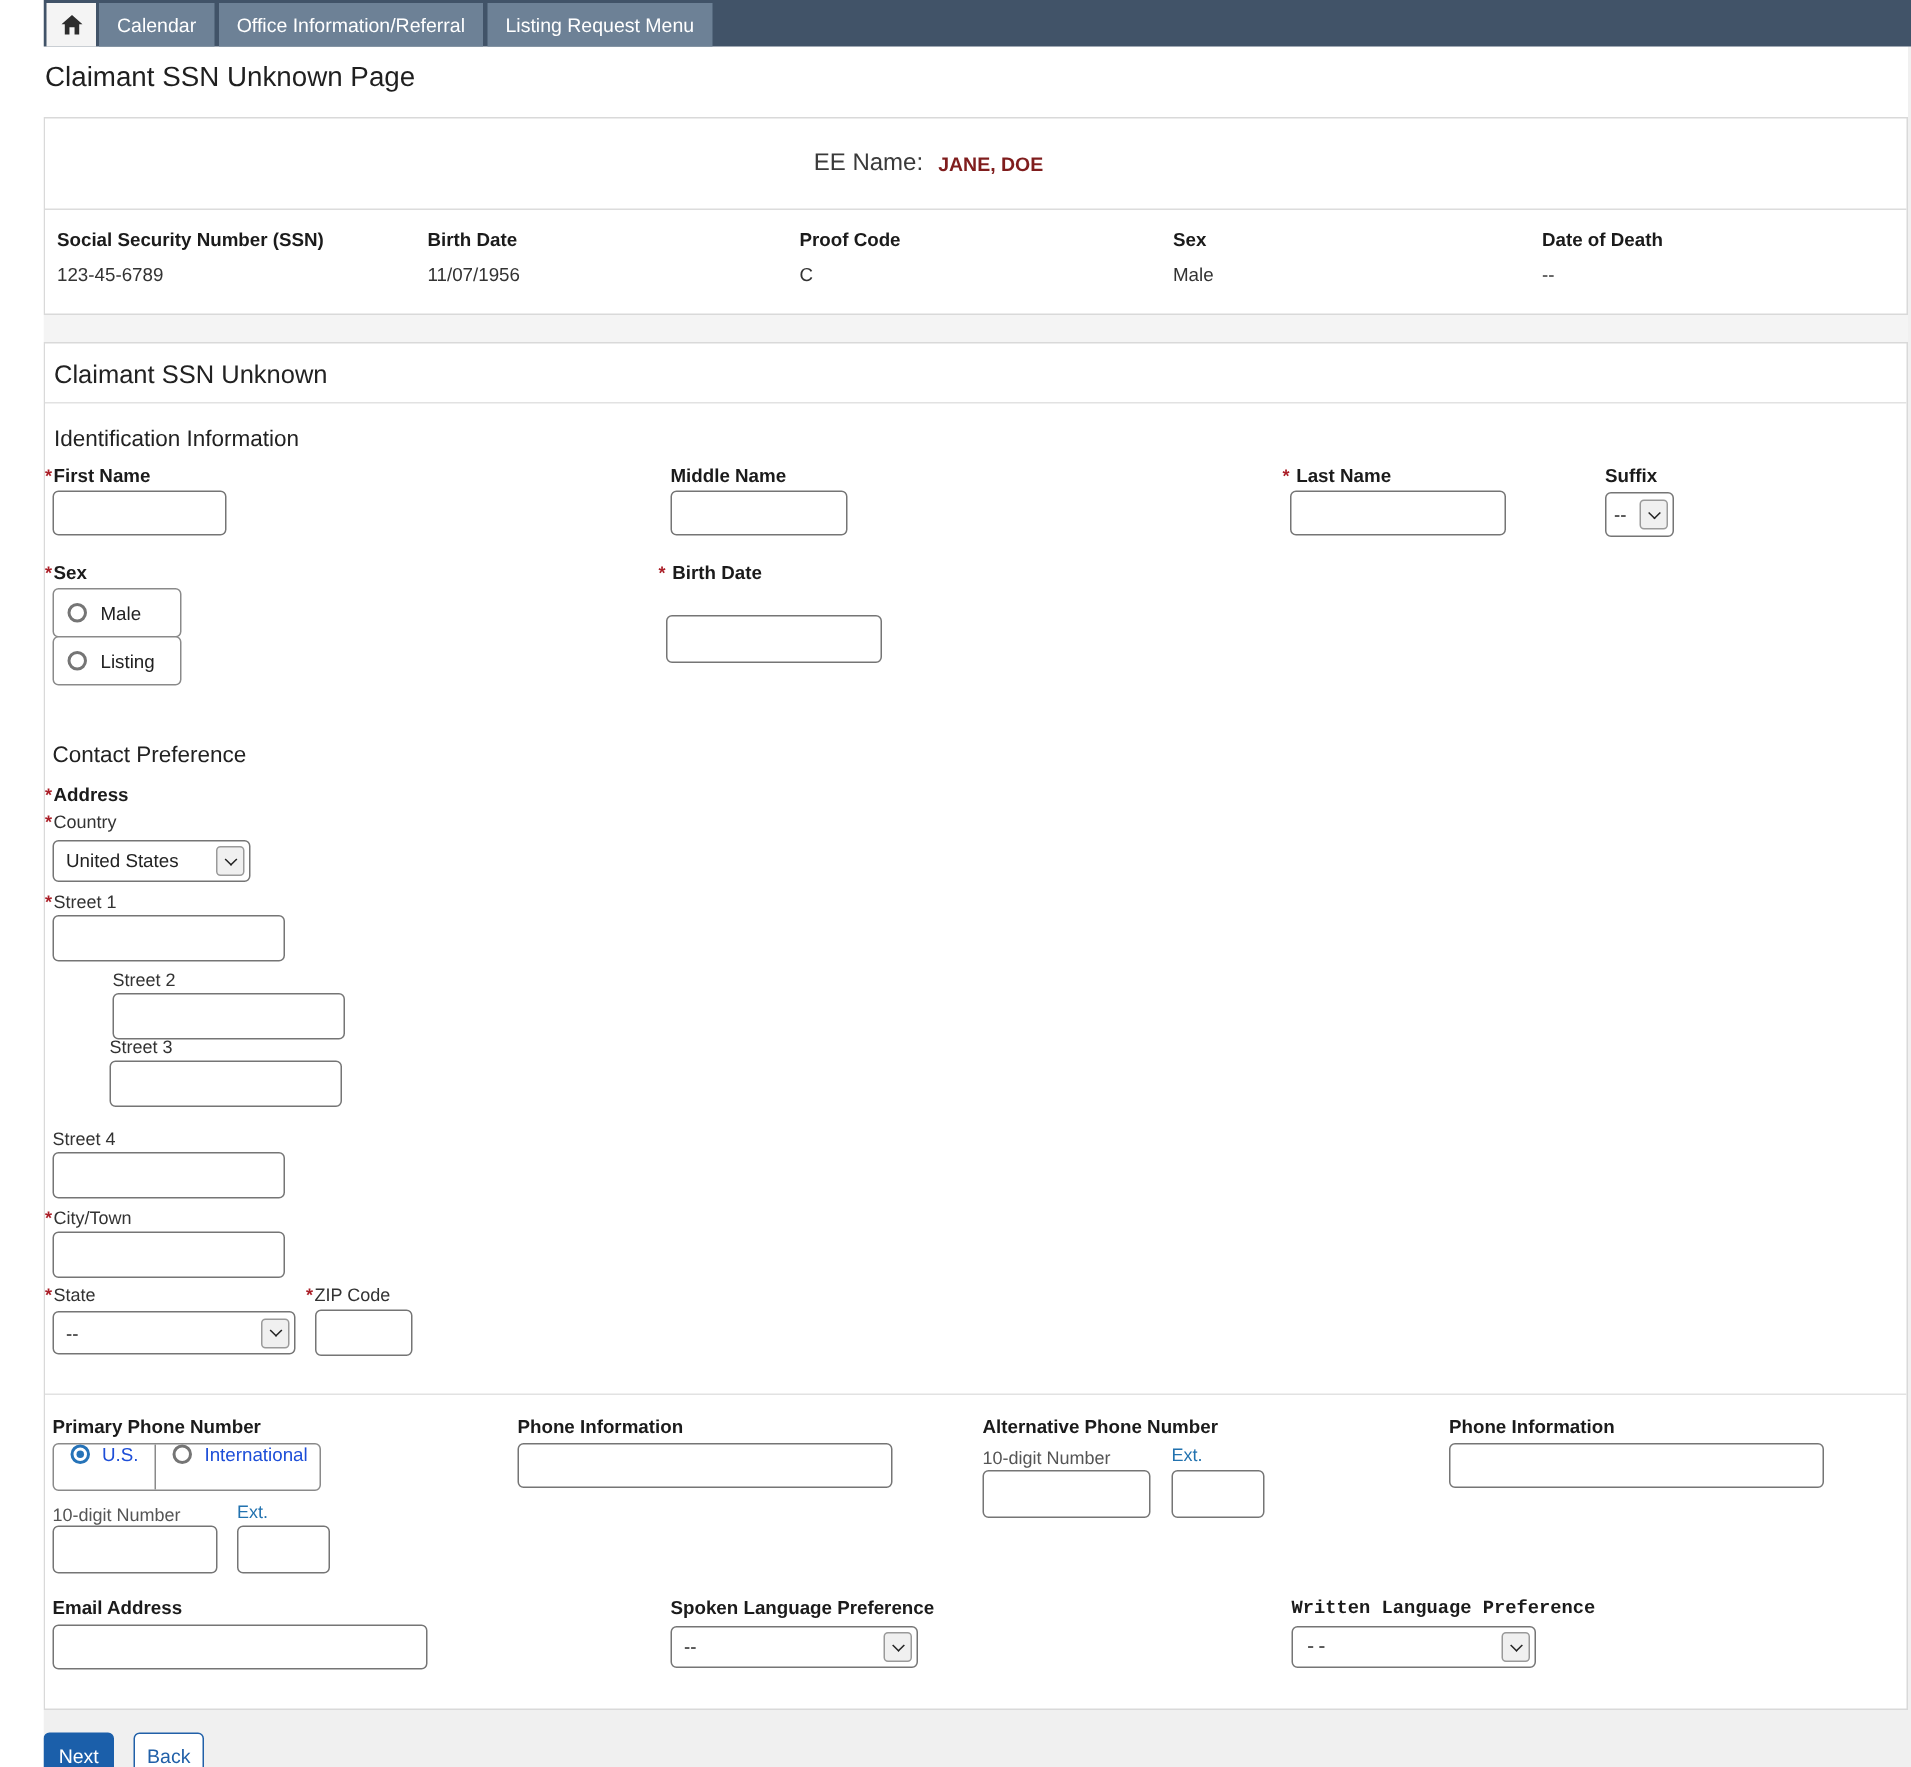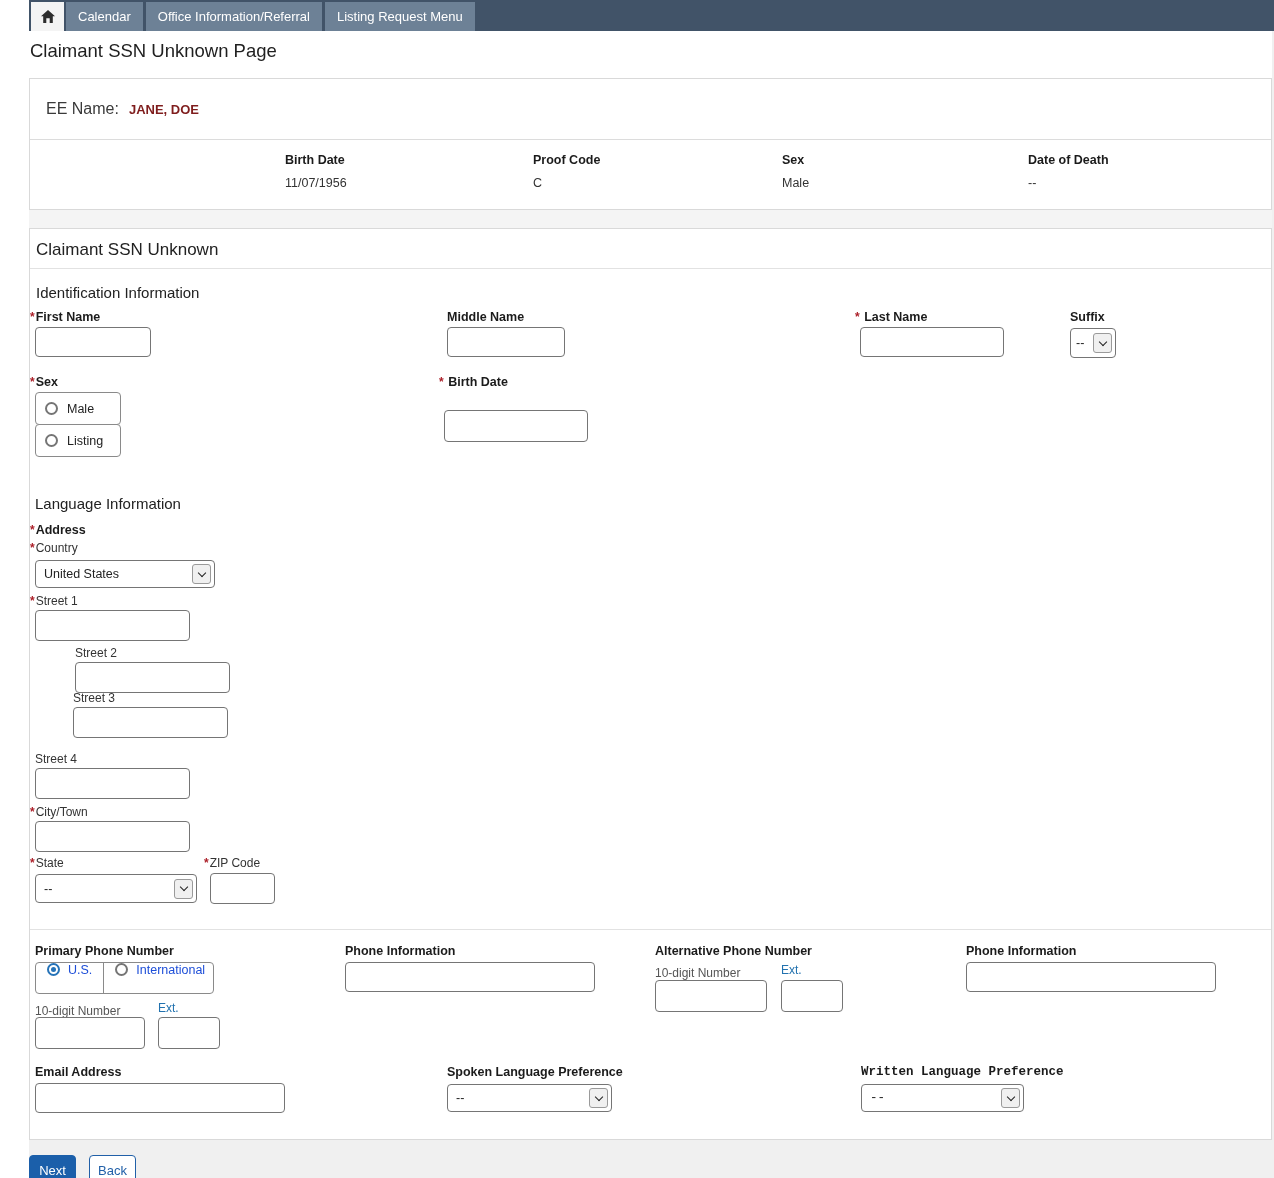--- a/index.html
+++ b/index.html
@@ -16,21 +16,21 @@
   .nav-home { width:33px; height:29px; margin:1px 2px 0 2px; background:#f4f4f4; display:flex; align-items:center; justify-content:center; cursor:pointer; }
   .nav-tab { height:29px; margin:1px 3px 0 0; padding:0 12px; background:#6d8196; color:#fff; font-size:13px; display:flex; align-items:center; cursor:pointer; white-space:nowrap; }
 
   .page-title { position:absolute; left:1px; top:40px; font-size:18.5px; color:#1f1f1f; }
 
   
   .card { position:absolute; left:0; width:1243px; background:#fff; border:1px solid #d9d9d9; }
   .summary-card { top:78px; height:132px; }
   .form-card { top:228px; height:912px; }
 
-  .ee-row { height:61px; border-bottom:1px solid #dcdcdc; display:flex; align-items:center; justify-content:flex-start; padding-right:79px;padding-left:16px; }
+  .ee-row { height:61px; border-bottom:1px solid #dcdcdc; display:flex; align-items:center; justify-content:center; padding-right:79px;padding-left:16px; }
   .ee-label { font-size:16px; color:#3a3a3a; }
   .ee-value { font-size:13px; font-weight:bold; color:#7f1d1d; margin-left:10px; }
   .sum-fields { position:relative; height:69px; }
   .sum-col { position:absolute; top:13px; }
   .sum-label { font-size:12.5px; font-weight:bold; color:#1b1b1b; }
   .sum-value { font-size:12.5px; color:#333; margin-top:9px; }
 
   .hr { position:absolute; left:0; width:100%; height:1px; background:#e2e2e2; }
 
   .h-section { position:absolute; font-size:17px; color:#222; }
@@ -100,20 +100,24 @@
   </div>
 
   <div class="page-title">Claimant SSN Unknown Page</div>
 
   <div class="card summary-card">
     <div class="ee-row">
       <span class="ee-label">EE Name:</span>
       <span class="ee-value">JANE, DOE</span>
     </div>
     <div class="sum-fields">
+      <div class="sum-col" style="left:8px;">
+        <div class="sum-label">Social Security Number (SSN)</div>
+        <div class="sum-value">123-45-6789</div>
+      </div>
       <div class="sum-col" style="left:255px;">
         <div class="sum-label">Birth Date</div>
         <div class="sum-value">11/07/1956</div>
       </div>
       <div class="sum-col" style="left:503px;">
         <div class="sum-label">Proof Code</div>
         <div class="sum-value">C</div>
       </div>
       <div class="sum-col" style="left:752px;">
         <div class="sum-label">Sex</div>
@@ -164,29 +168,29 @@
           <span class="radio"></span>
           <span class="olabel">Listing</span>
         </div>
       </div>
     </div>
     <div class="fg" style="left:409px; top:146px;">
       <div class="flabel"><span class="req">*</span> <span>Birth Date</span></div>
       <input class="tinput pad5" style="width: 144px; height: 32px; margin-top: 20px;">
     </div>
 
-    <div class="h-sub" style="left:5px; top:266px;">Language Information</div>
+    <div class="h-sub" style="left:5px; top:266px;">Contact Preference</div>
 
     <div class="fg" style="left:0; top:294px;">
       <div class="flabel"><span class="req">*</span><span>Address</span></div>
     </div>
 
     <div class="fg" style="left:0; top:312px;">
       <div class="flabel-reg"><span class="req">*</span><span>Country</span></div>
-      <div class="fsel pad5" style="width:180px; margin-top:4px;">
+      <div class="fsel pad5" style="width:132px; margin-top:4px;">
         <span>United States</span>
         <span class="chevbox">
             <span class="chev"></span>
           </span>
       </div>
     </div>
 
     <div class="fg" style="left:0; top:365px;">
       <div class="flabel-reg"><span class="req">*</span><span>Street 1</span></div>
       <input class="tinput pad5" style="width: 155px; height: 31px; margin-top: 1px;">

